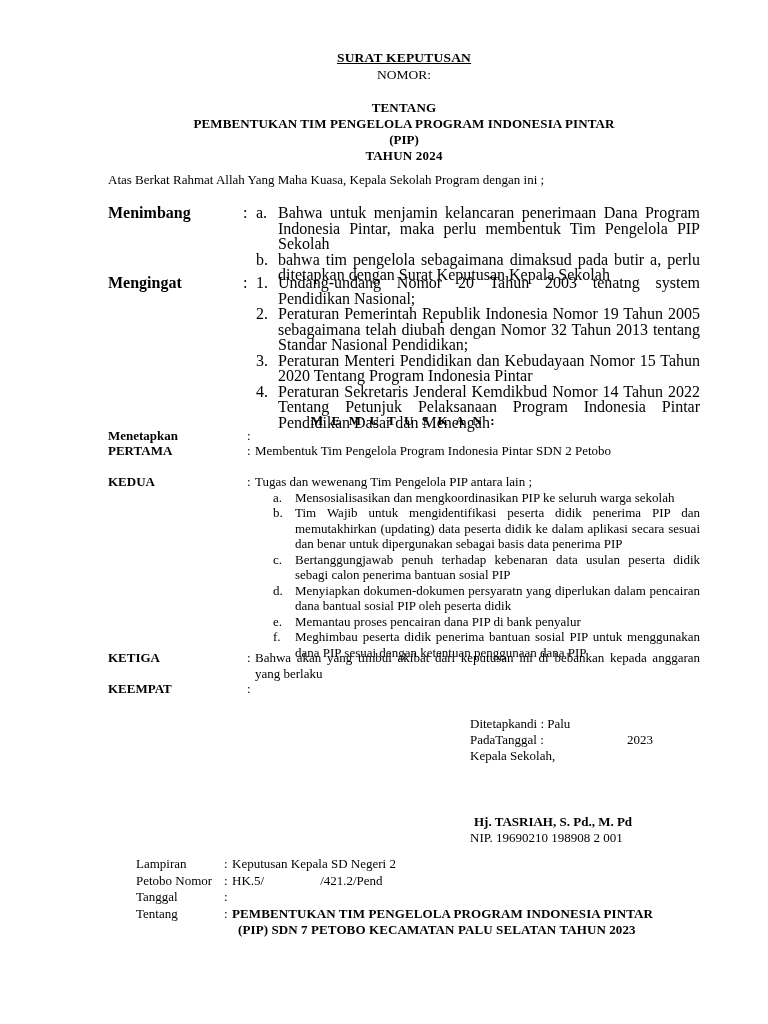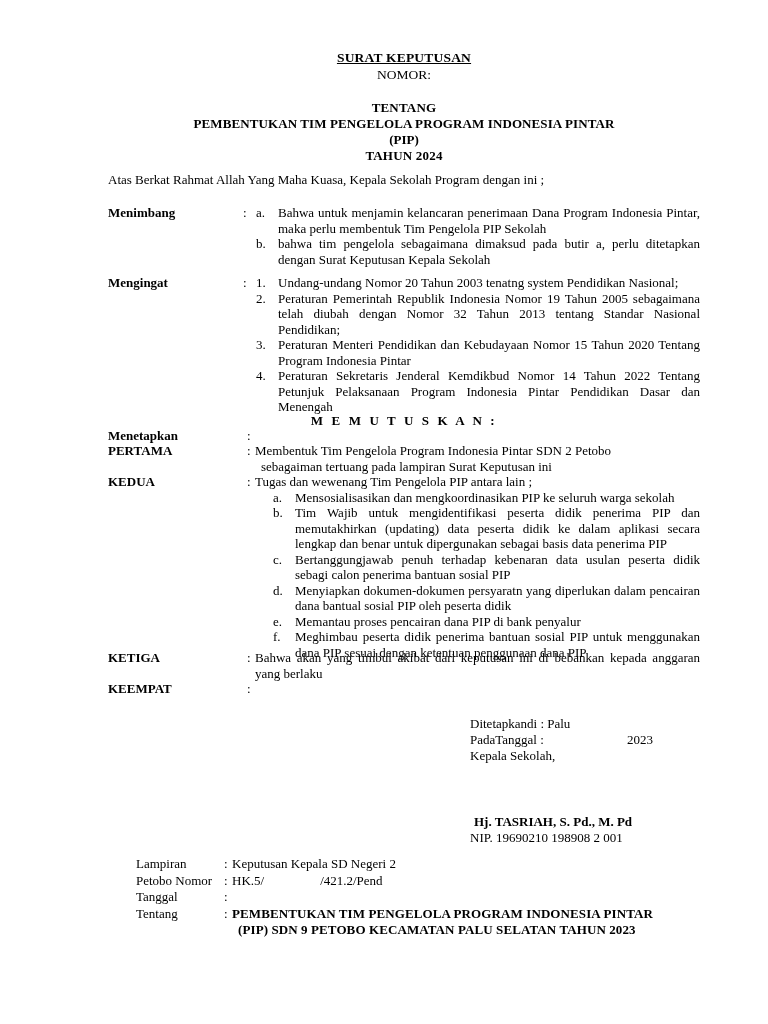--- a/index.html
+++ b/index.html
@@ -77,21 +77,21 @@
     width: 592px;
     font-size: 13px;
     line-height: 16px;
   }
 
   
   .clause {
     position: absolute;
     left: 108px;
     width: 592px;
-    font-size: 13px;
+    font-size: 16px;
     line-height: 15.5px;
     font-family: Liberation Serif, serif;
   }
   .clause .label {
     position: absolute;
     left: 0;
     top: 0;
     font-weight: bold;
     white-space: nowrap;
   }
@@ -284,35 +284,34 @@
     <span class="label">Menetapkan</span>
     <span class="colon">:</span>
     <div class="body">&nbsp;</div>
   </div>
 
   <div class="decide" style="top:443px;">
     <span class="label">PERTAMA</span>
     <span class="colon">:</span>
     <div class="body">
       <div>Membentuk Tim Pengelola Program Indonesia Pintar SDN 2 Petobo</div>
-      <div class="cont-indent">sebagaiman tertuang pada lampiran Surat Keputusan ini</div>
     </div>
   </div>
 
   <div class="decide" style="top:474px;">
     <span class="label">KEDUA</span>
     <span class="colon">:</span>
     <div class="body">
       <div>Tugas dan wewenang Tim Pengelola PIP antara lain ;</div>
       <ul class="mlist" style="margin-left:18px;">
         <li class="nojust">
           <span class="mk">a.</span><span>Mensosialisasikan dan mengkoordinasikan PIP ke seluruh warga sekolah</span>
         </li>
         <li class="just">
-          <span class="mk">b.</span><span>Tim Wajib untuk mengidentifikasi peserta didik penerima PIP  dan memutakhirkan (updating) data peserta didik ke dalam aplikasi secara lengkap dan benar untuk dipergunakan sebagai basis data penerima PIP</span>
+          <span class="mk">b.</span><span>Tim Wajib untuk mengidentifikasi peserta didik penerima PIP  dan memutakhirkan (updating) data peserta didik ke dalam aplikasi secara sesuai dan benar untuk dipergunakan sebagai basis data penerima PIP</span>
         </li>
         <li class="just">
           <span class="mk">c.</span><span>Bertanggungjawab penuh terhadap kebenaran data usulan peserta didik sebagi calon penerima bantuan sosial PIP</span>
         </li>
         <li class="just">
           <span class="mk">d.</span><span>Menyiapkan dokumen-dokumen persyaratn yang diperlukan dalam pencairan dana bantual sosial PIP oleh peserta didik</span>
         </li>
         <li class="nojust">
           <span class="mk">e.</span><span>Memantau proses pencairan dana PIP di bank penyalur</span>
         </li>
@@ -361,17 +360,17 @@
     </div>
     <div class="frow">
       <span class="flabel">Tanggal</span>
       <span class="fcolon">:</span>
       <div class="fval">&nbsp;</div>
     </div>
     <div class="frow">
       <span class="flabel">Tentang</span>
       <span class="fcolon">:</span>
       <div class="fval bold">PEMBENTUKAN TIM PENGELOLA PROGRAM INDONESIA PINTAR</div>
-      <div class="fval2">(PIP) SDN 9 PETOBO KECAMATAN PALU SELATAN TAHUN 2023</div>
+      <div class="fval2">(PIP) SDN 7 PETOBO KECAMATAN PALU SELATAN TAHUN 2023</div>
     </div>
   </div>
 
 </div>
 
 </body></html>

